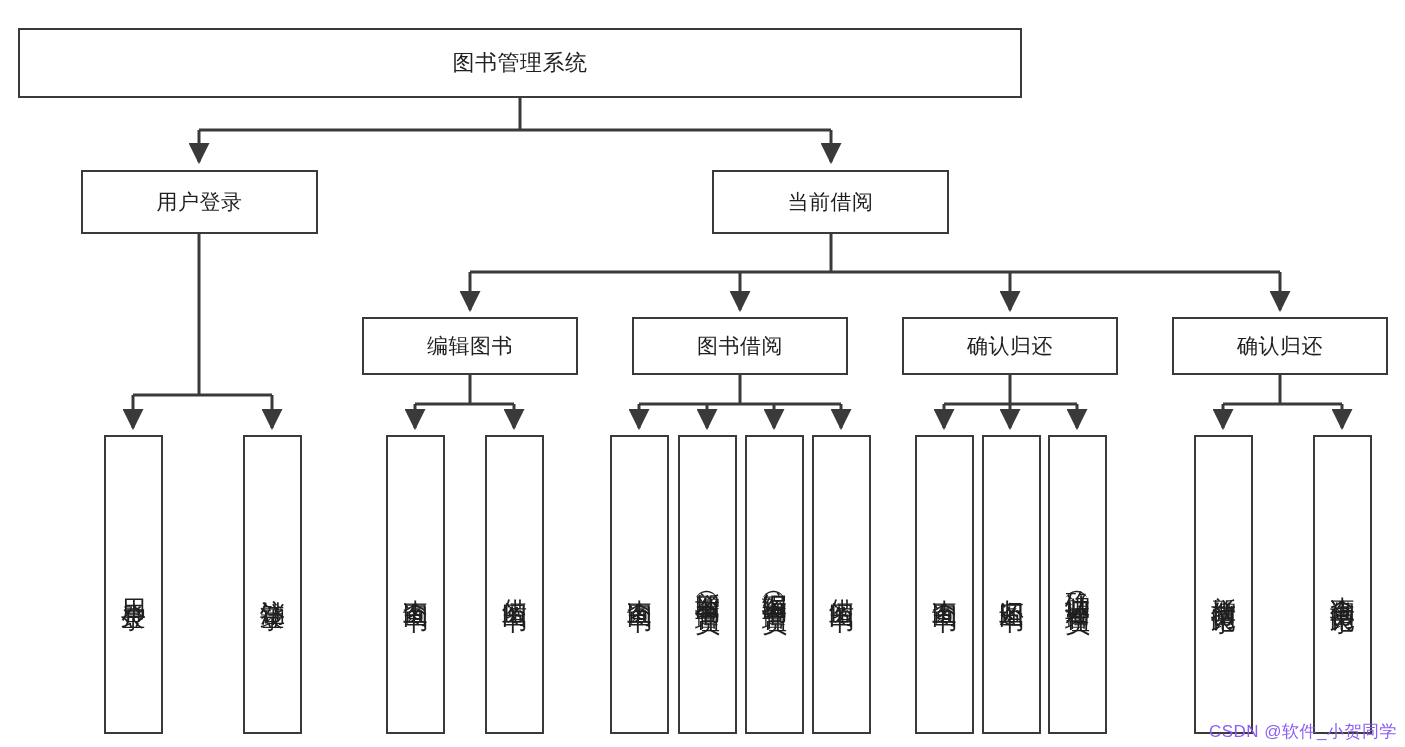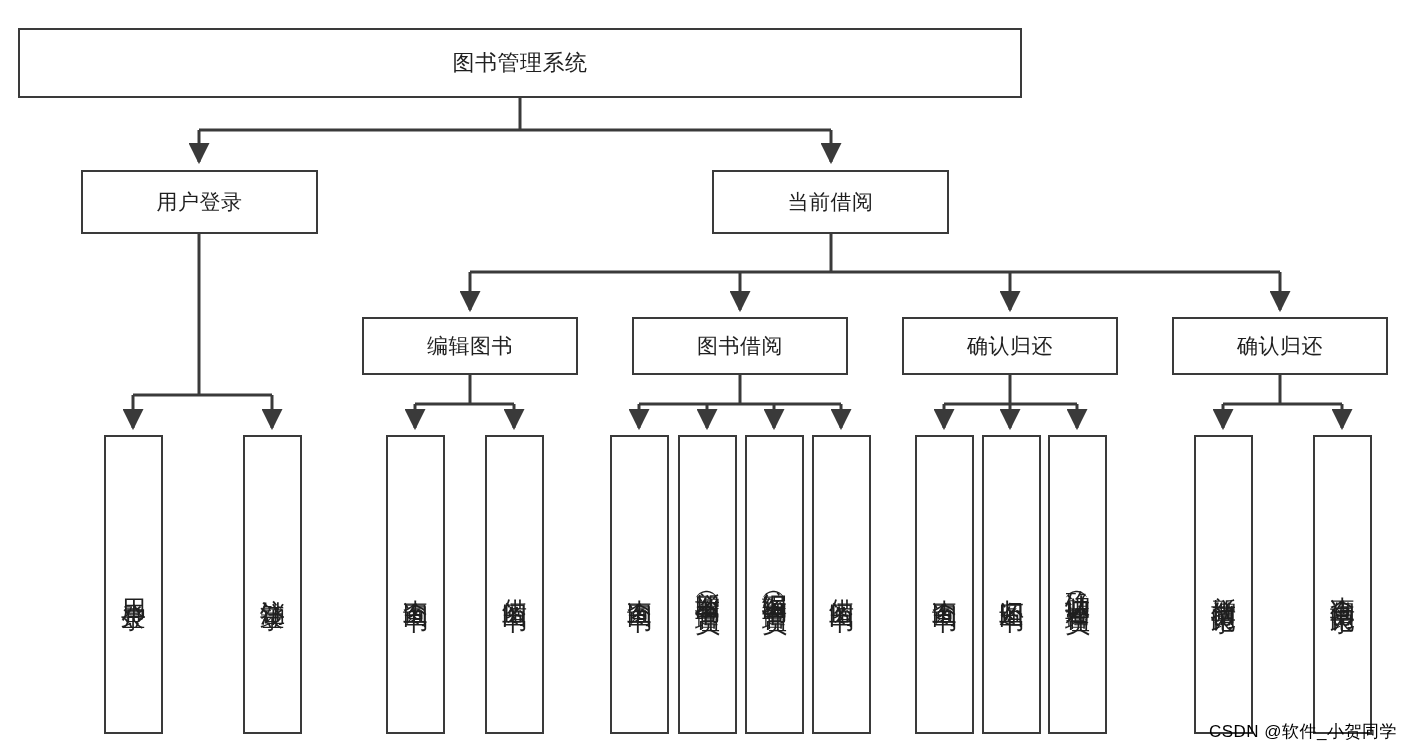--- a/index.html
+++ b/index.html
@@ -63,21 +63,21 @@
     line-height: 1;
     letter-spacing: 3px;
     white-space: nowrap;
     max-height: 100%;
   }
   #watermark {
     position: absolute;
     right: 8px;
     bottom: 4px;
     font-size: 17px;
-    color: #000000;
+    color: #8b5cf6;
     letter-spacing: 0.5px;
     white-space: nowrap;
   }
 </style>
 </head>
 <body>
 
 <div id="canvas">
 
   <svg id="edges" viewBox="0 0 1405 747" width="1405" height="747">

